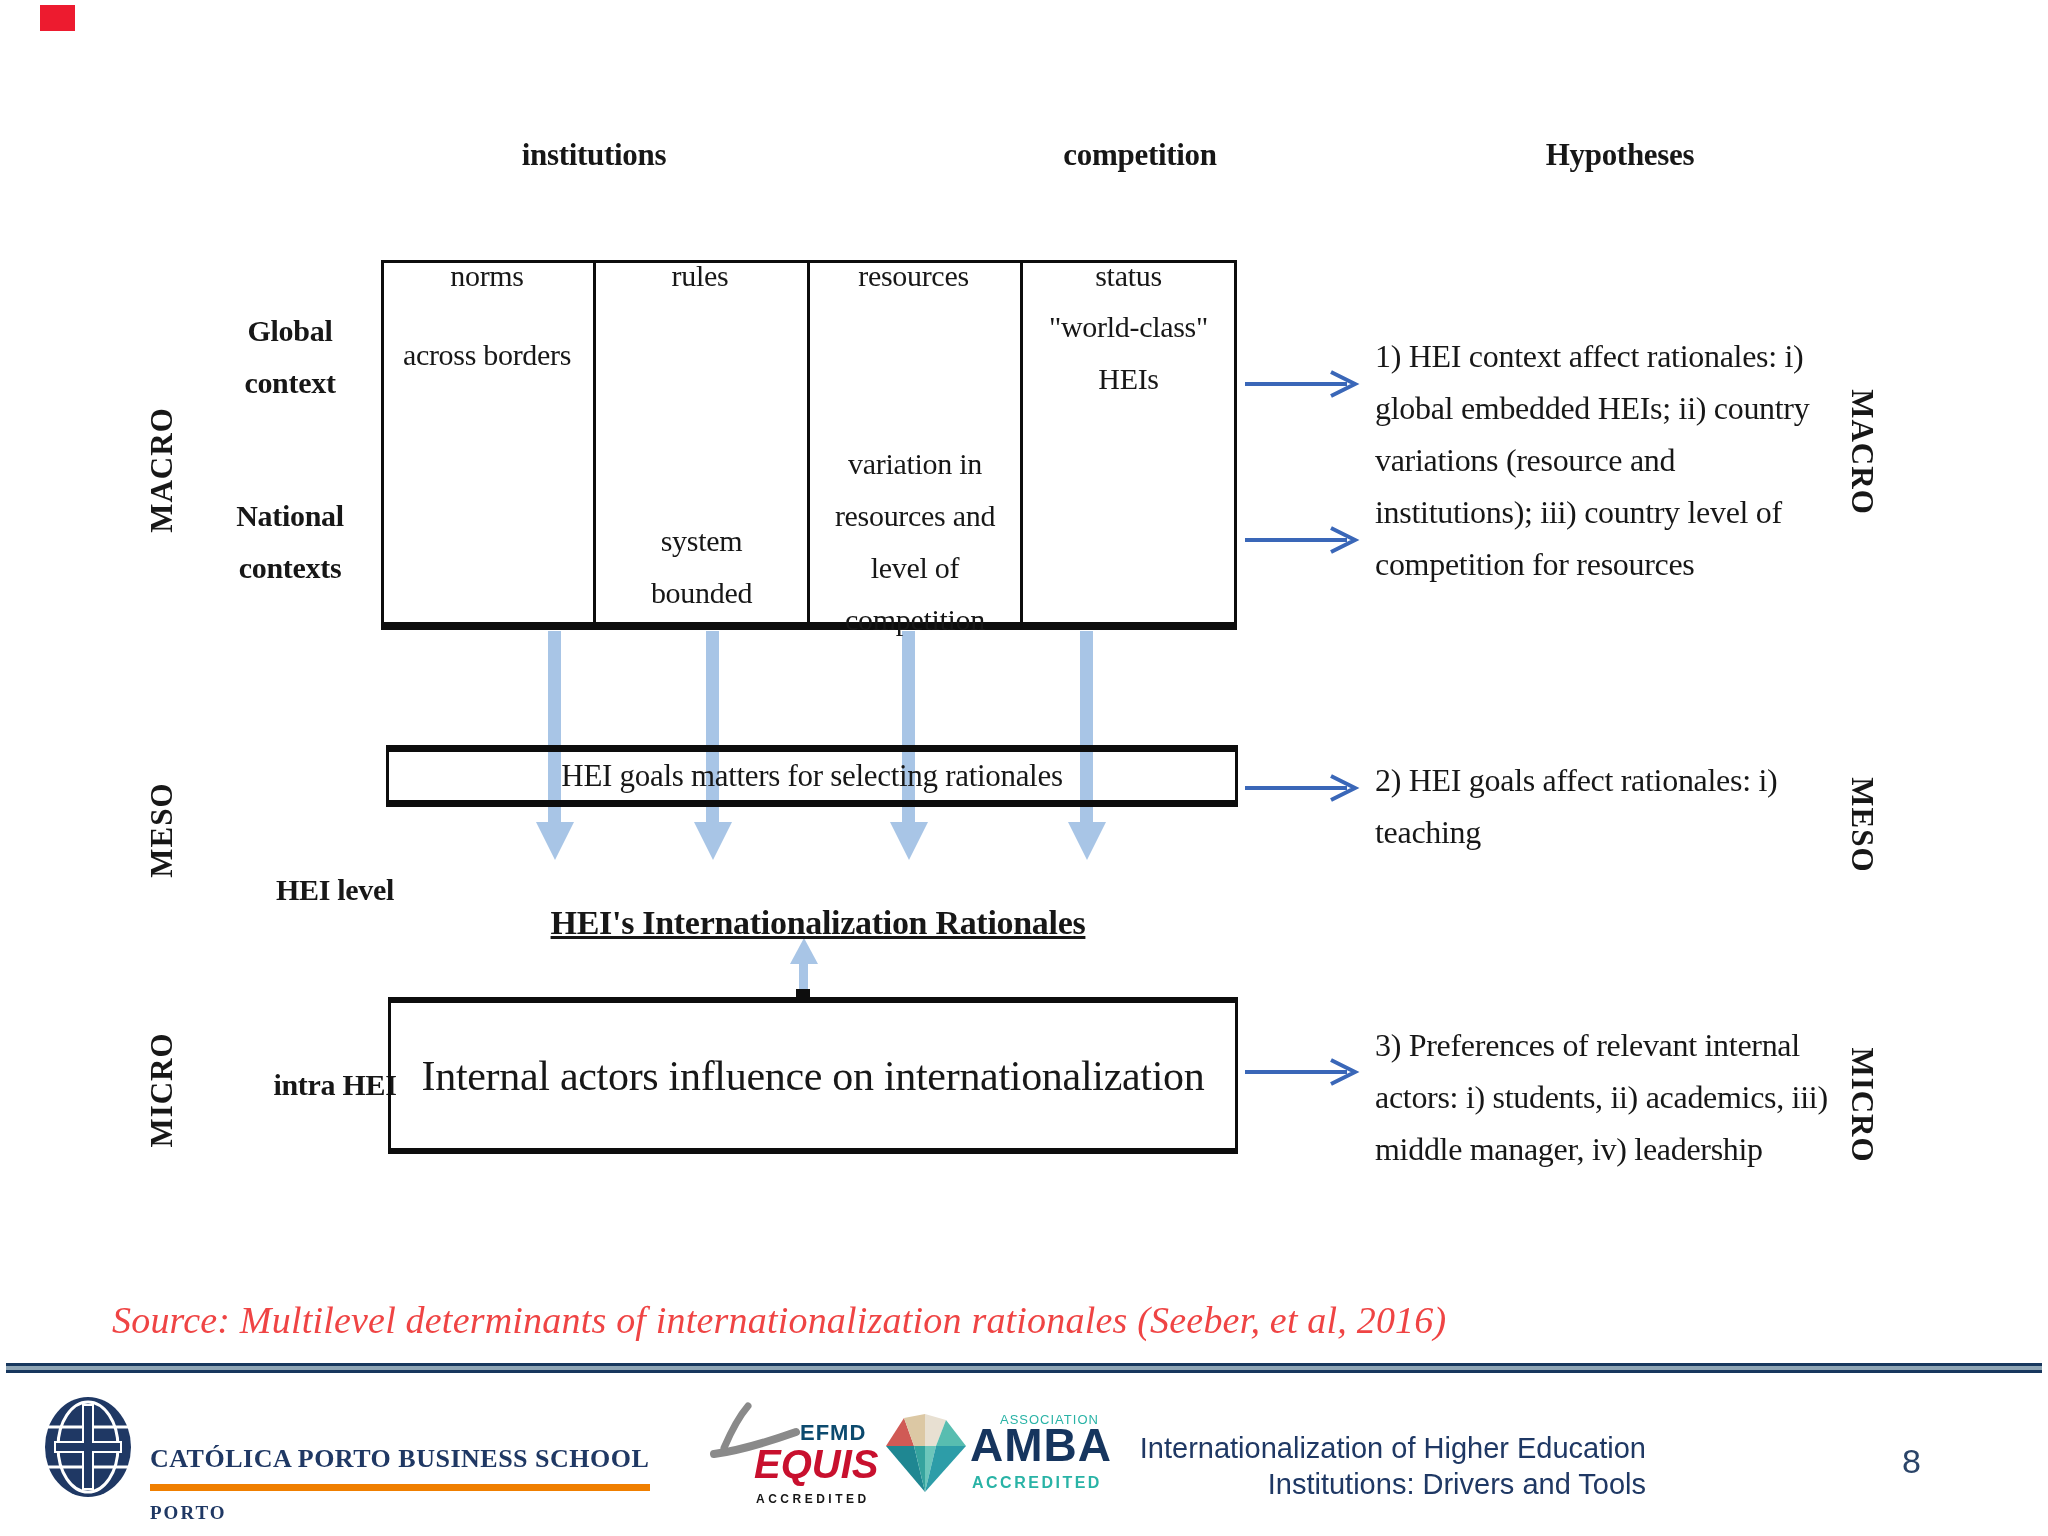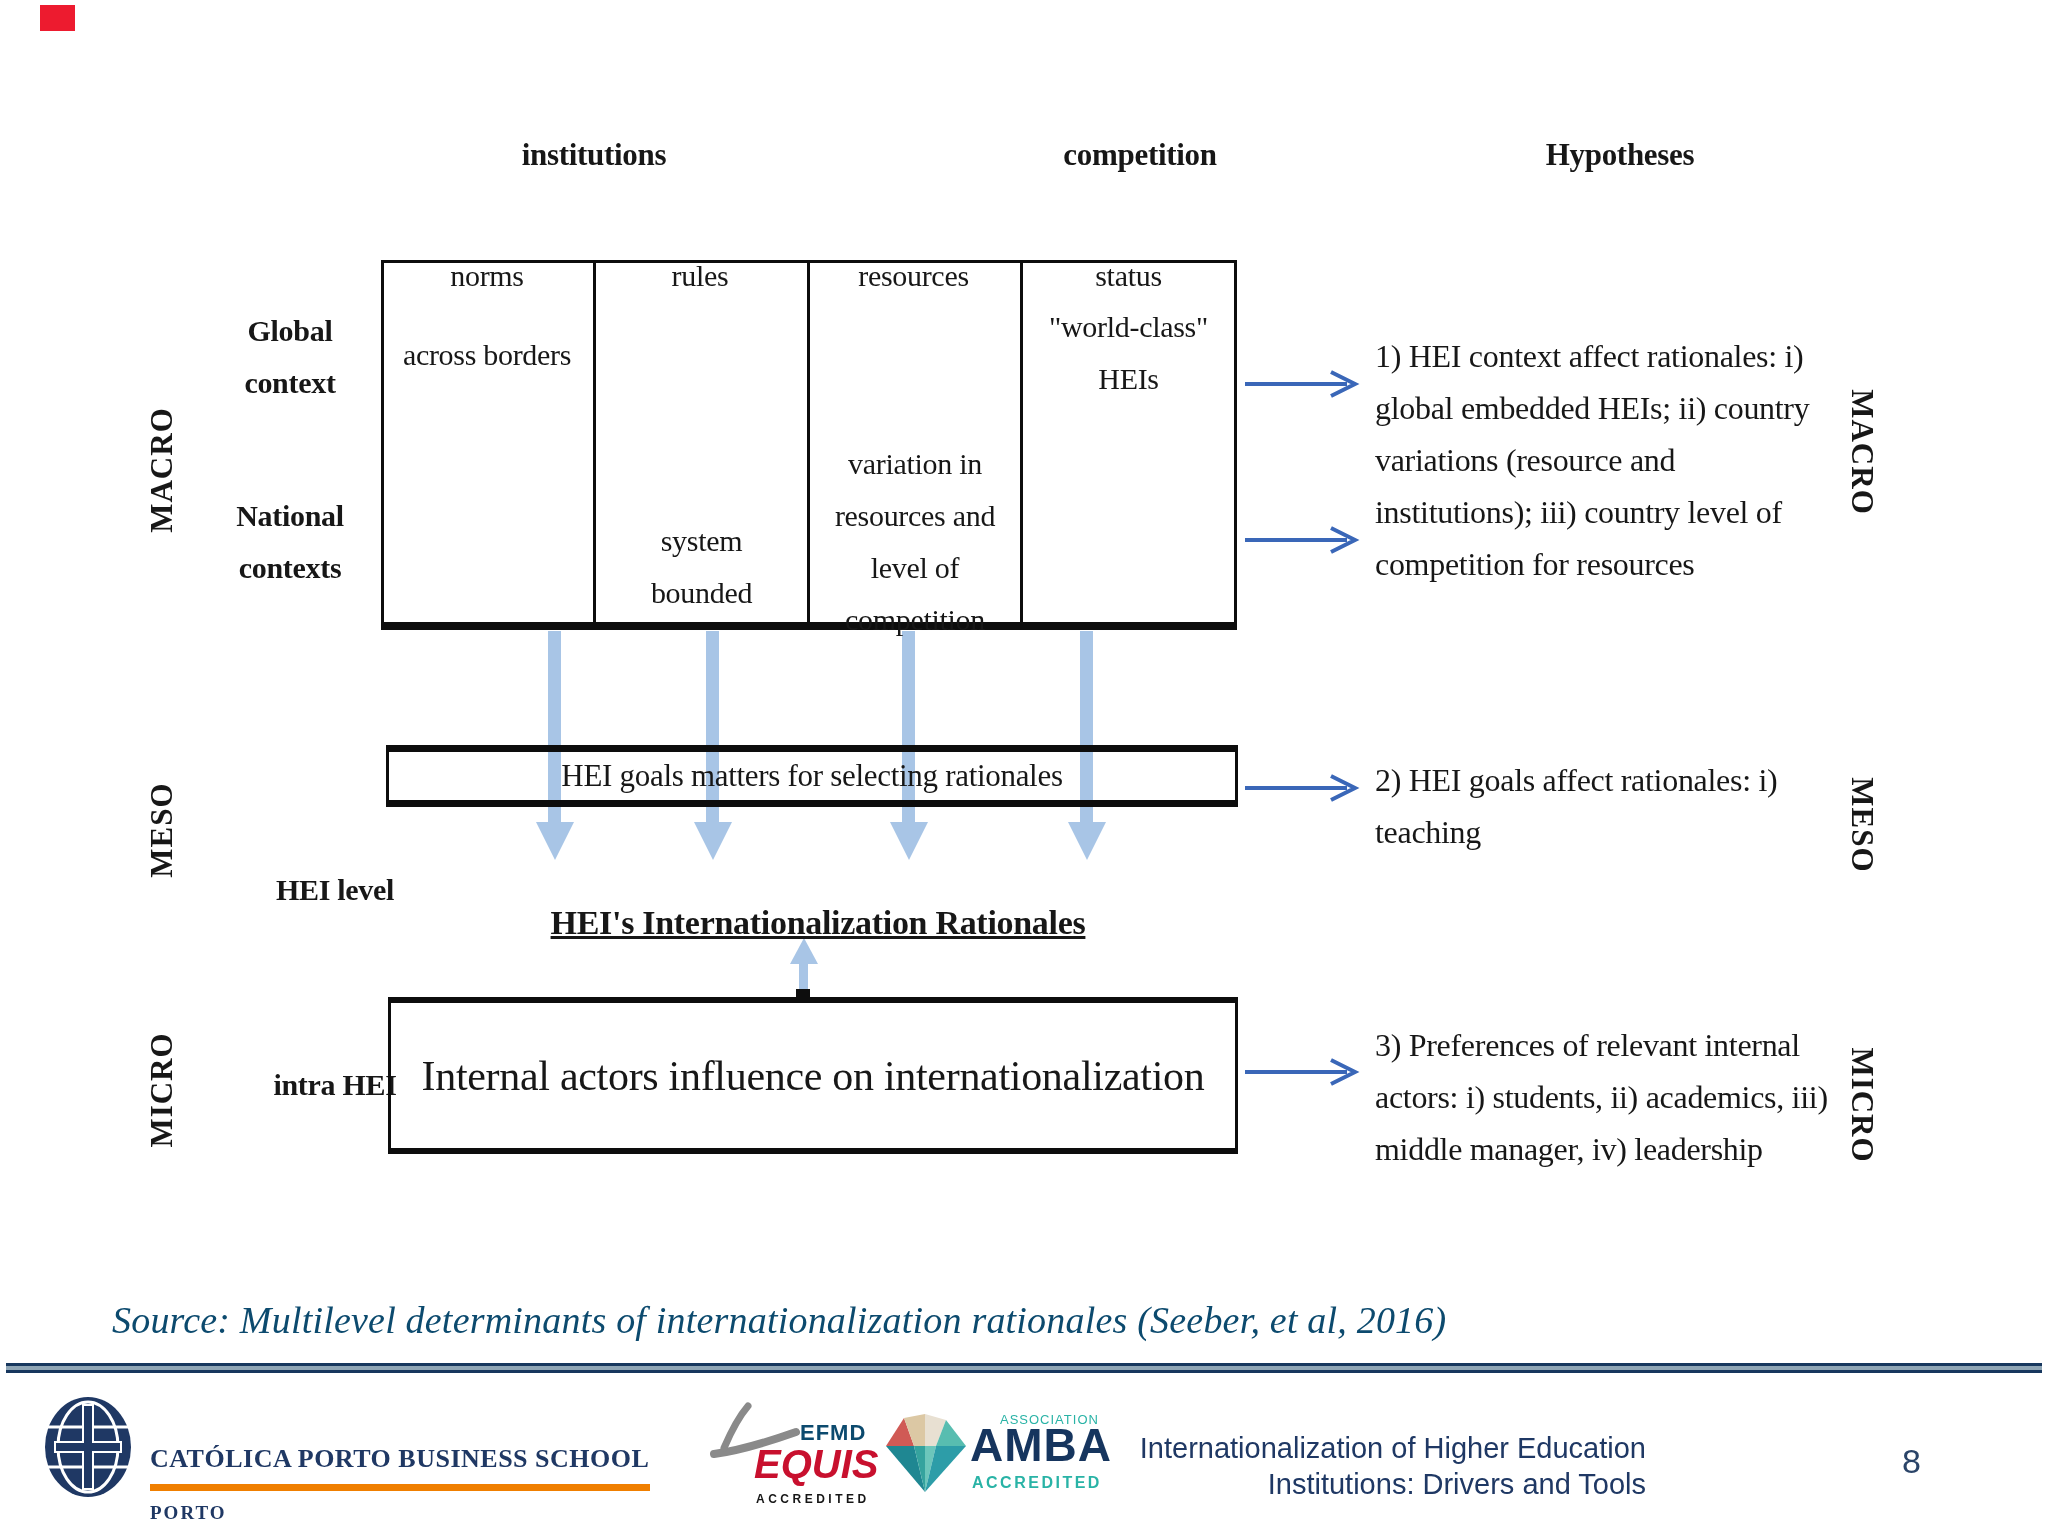--- a/index.html
+++ b/index.html
@@ -17,21 +17,21 @@
   .rot-r{transform:translate(-50%,-50%) rotate(90deg);}
   .hyp{font-size:32px;line-height:52px;white-space:nowrap;}
   .blackbox{position:absolute;border:3px solid #0d0d0d;background:transparent;}
   .dshaft{position:absolute;width:13px;background:#A8C5E6;z-index:1;}
   .dhead{position:absolute;width:0;height:0;border-left:19px solid transparent;
          border-right:19px solid transparent;border-top:38px solid #A8C5E6;z-index:1;}
   .uhead{position:absolute;width:0;height:0;border-left:14px solid transparent;
          border-right:14px solid transparent;border-bottom:26px solid #A8C5E6;z-index:1;}
   .vline{position:absolute;width:3px;background:#0d0d0d;}
   .harrow{position:absolute;}
-  .src{font-size:38px;font-style:italic;color:#0c4a6e;letter-spacing:0.2px;}
+  .src{font-size:38px;font-style:italic;color:#ef4444;letter-spacing:0.2px;}
   .sep{position:absolute;left:6px;right:6px;top:1363px;height:4px;background:#8FA5B5;
        border-top:3px solid #17375E;border-bottom:3px solid #17375E;}
   .navy{color:#1F3864;}
   .sans{font-family:"Liberation Sans",sans-serif;}
   .ftitle{font-size:29px;line-height:36px;text-align:right;}
 </style>
 </head>
 <body>
 
 <div class="slide">

